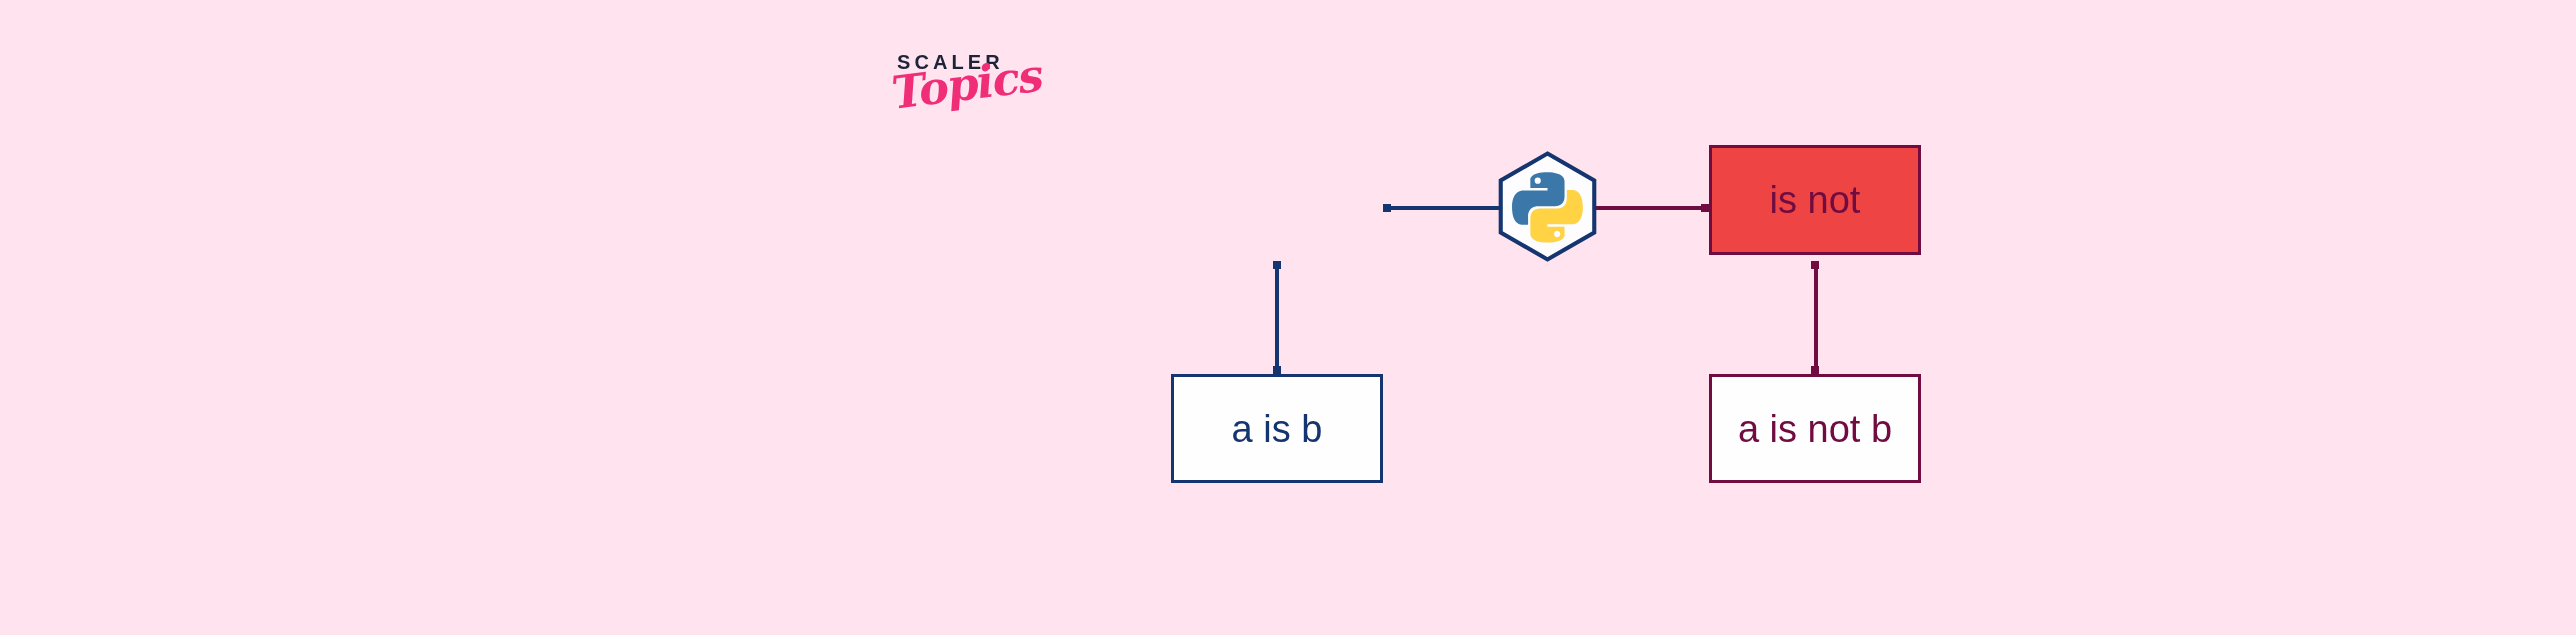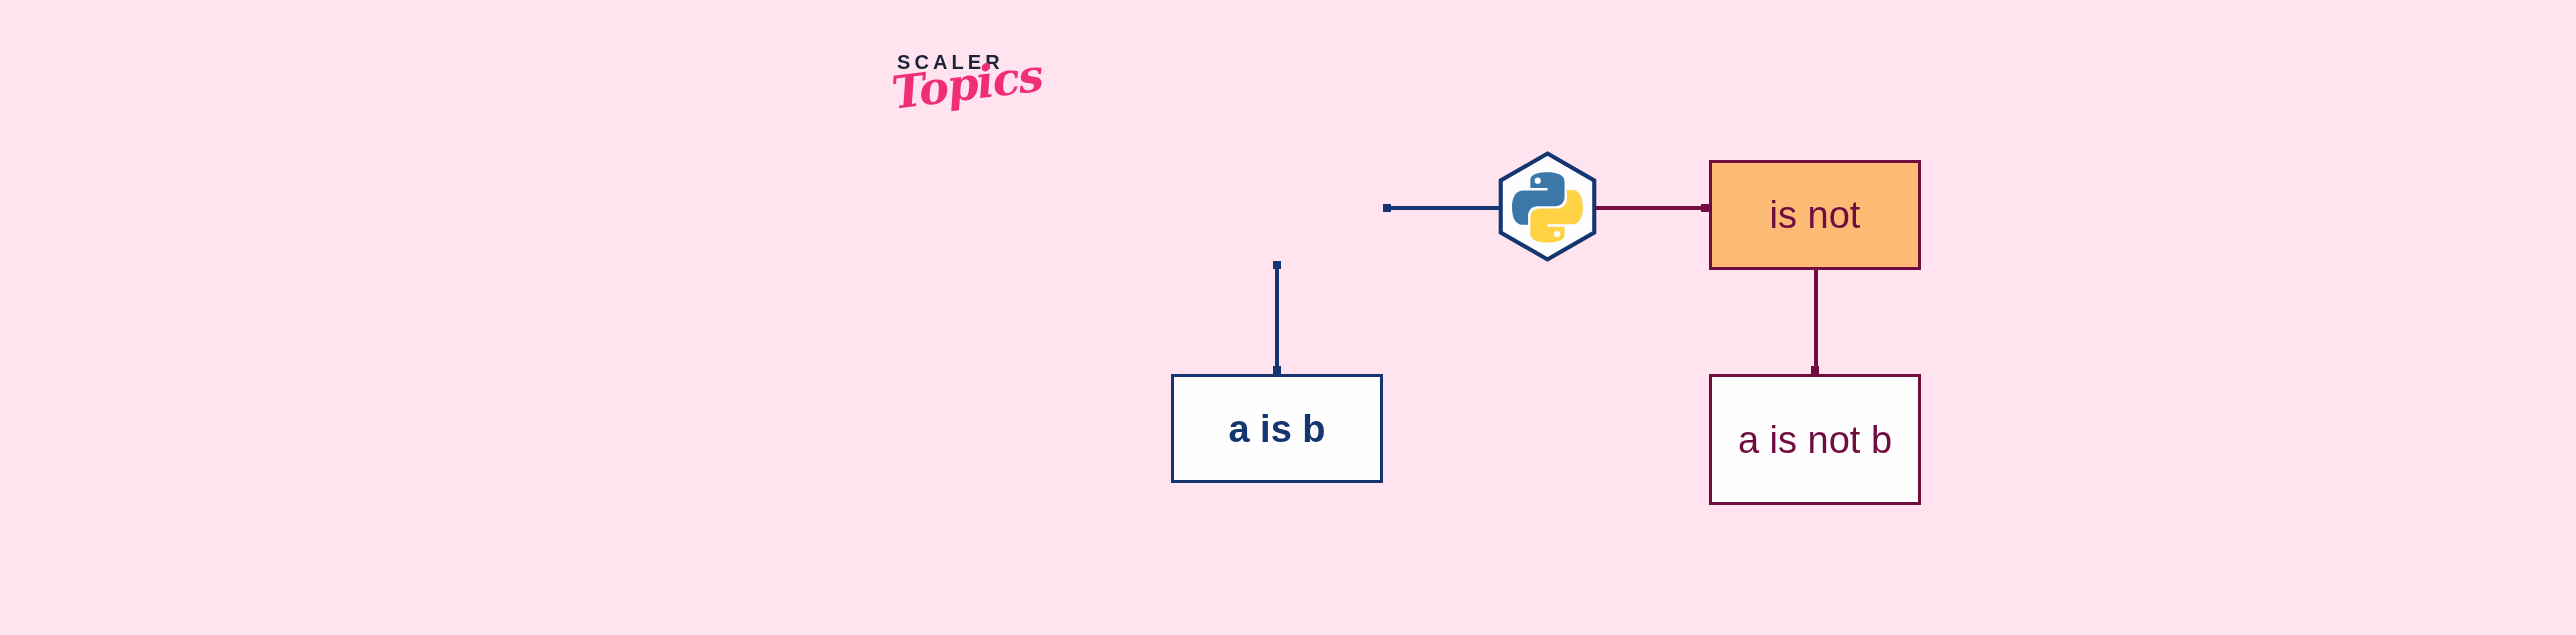--- a/index.html
+++ b/index.html
@@ -43,23 +43,23 @@
     box-sizing: border-box;
     width: 212px;
     height: 110px;
     display: flex;
     align-items: center;
     justify-content: center;
     font-size: 38px;
     line-height: 1;
   }
   .node-is      { left: 1171px; top: 152px; background: #b5dcfb; border: 3.6px solid #14356f; color: #14356f; }
-  .node-isnot   { left: 1709px; top: 160px; background: #fdba74; border: 3.6px solid #700c40; color: #700c40; }
-  .node-aisb    { left: 1171px; top: 374px; height: 109px; background: #fffeff; border: 3.6px solid #14356f; color: #14356f; font-weight: bold; }
-  .node-aisnotb { left: 1709px; top: 374px; height: 131px; background: #fffeff; border: 3.6px solid #700c40; color: #700c40; }
+  .node-isnot   { left: 1709px; top: 145px; background: #ef4444; border: 3.6px solid #700c40; color: #700c40; }
+  .node-aisb    { left: 1171px; top: 374px; height: 109px; background: #fffeff; border: 3.6px solid #14356f; color: #14356f; }
+  .node-aisnotb { left: 1709px; top: 374px; height: 109px; background: #fffeff; border: 3.6px solid #700c40; color: #700c40; }
 
   
   .conn { position: absolute; }
   .conn-h-left   { left: 1383px; top: 206px; width: 118px; height: 3.6px;  background: #14356f; }
   .conn-h-right  { left: 1593px; top: 206px; width: 116px; height: 3.6px;  background: #700c40; }
   .conn-v-left   { left: 1275px; top: 262px; width: 3.6px;  height: 112px; background: #14356f; }
   .conn-v-right  { left: 1814px; top: 262px; width: 3.6px;  height: 112px; background: #700c40; }
 
   .knob { position: absolute; width: 8.2px; height: 8.2px; }
   .knob-navy   { background: #14356f; }

